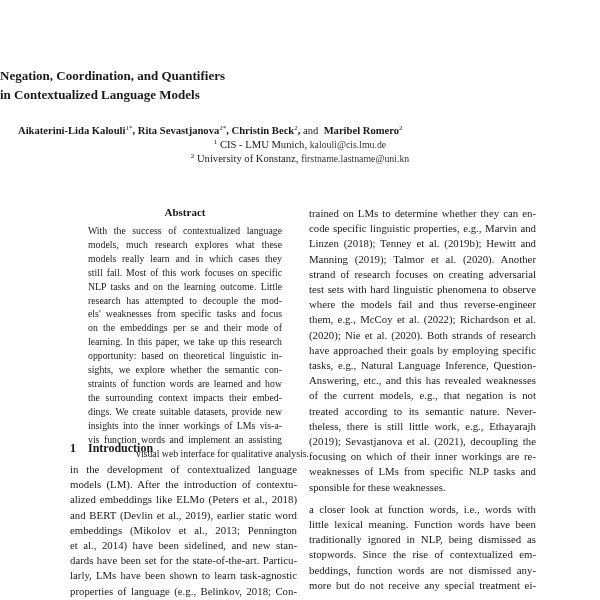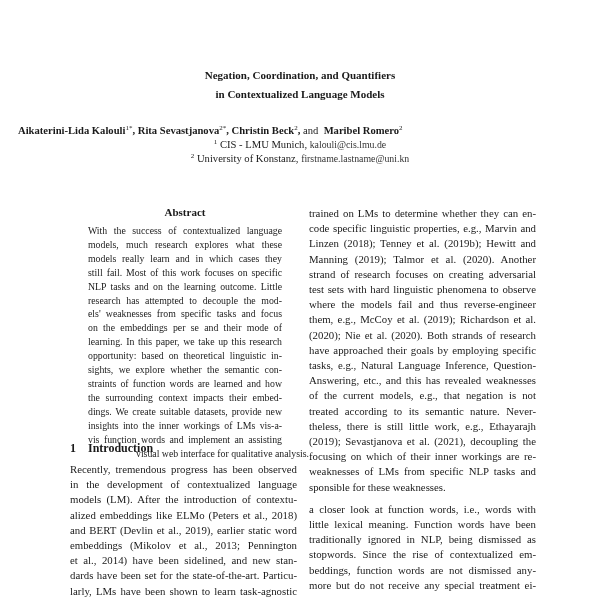--- a/index.html
+++ b/index.html
@@ -1,19 +1,19 @@
 <!DOCTYPE html>
 <html><head>
 <meta charset="utf-8">
 <style>
   html, body { margin: 0; padding: 0; background: #ffffff; }
   body { width: 600px; height: 600px; overflow: hidden; position: relative;
          font-family: "Liberation Serif", "DejaVu Serif", serif; color: #1a1a1a; }
-  .title { position: absolute; left: 0; width: 600px; top: 66px; text-align: center;
-           font-weight: bold; font-size: 11px; line-height: 19px; }
+  .title { position: absolute; left: 0; width: 600px; top: 66px; text-align: left;
+           font-weight: bold; font-size: 13px; line-height: 19px; }
   .authors { position: absolute; left: 18px; width: 600px; top: 122px; text-align: left;
              font-weight: bold; font-size: 10.6px; line-height: 13px; white-space: nowrap; }
   .authors .and { font-weight: normal; }
   .authors sup, .affil sup { font-size: 7px; vertical-align: 4px; font-weight: normal; }
   .affil { position: absolute; left: 0; width: 600px; text-align: center;
            font-size: 10.6px; line-height: 13px; white-space: nowrap; }
   .mono { font-family: Liberation Serif, serif; font-size: 9.8px; color: #333; }
   .abs-head { position: absolute; left: 60px; width: 250px; top: 206px; text-align: center;
               font-weight: bold; font-size: 11px; }
   .abs-body { position: absolute; left: 88px; width: 194px; top: 224px;
@@ -72,42 +72,41 @@
     <span class="ln">dings. We create suitable datasets, provide new</span>
     <span class="ln">insights into the inner workings of LMs vis-a-</span>
     <span class="ln">vis function words and implement an assisting</span>
     <span class="ln last">visual web interface for qualitative analysis.</span>
   </div>
 
 <div class="sec-head">
   <span class="num">1</span><span>Introduction</span>
 </div>
 <div class="col intro" id="intro-body">
-    <span class="ln">Recently, tremendous progress has been observed</span>
     <span class="ln">in the development of contextualized language</span>
     <span class="ln">models (LM). After the introduction of contextu-</span>
     <span class="ln">alized embeddings like ELMo (Peters et al., 2018)</span>
     <span class="ln">and BERT (Devlin et al., 2019), earlier static word</span>
     <span class="ln">embeddings (Mikolov et al., 2013; Pennington</span>
     <span class="ln">et al., 2014) have been sidelined, and new stan-</span>
     <span class="ln">dards have been set for the state-of-the-art. Particu-</span>
     <span class="ln">larly, LMs have been shown to learn task-agnostic</span>
     <span class="ln">properties of language (e.g., Belinkov, 2018; Con-</span>
   </div>
 
 <div class="col right">
   <div id="rc-p1">
       <span class="ln">trained on LMs to determine whether they can en-</span>
       <span class="ln">code specific linguistic properties, e.g., Marvin and</span>
       <span class="ln">Linzen (2018); Tenney et al. (2019b); Hewitt and</span>
       <span class="ln">Manning (2019); Talmor et al. (2020). Another</span>
       <span class="ln">strand of research focuses on creating adversarial</span>
       <span class="ln">test sets with hard linguistic phenomena to observe</span>
       <span class="ln">where the models fail and thus reverse-engineer</span>
-      <span class="ln">them, e.g., McCoy et al. (2019); Richardson et al.</span>
+      <span class="ln">them, e.g., McCoy et al. (2022); Richardson et al.</span>
       <span class="ln">(2020); Nie et al. (2020). Both strands of research</span>
       <span class="ln">have approached their goals by employing specific</span>
       <span class="ln">tasks, e.g., Natural Language Inference, Question-</span>
       <span class="ln">Answering, etc., and this has revealed weaknesses</span>
       <span class="ln">of the current models, e.g., that negation is not</span>
       <span class="ln">treated according to its semantic nature. Never-</span>
       <span class="ln">theless, there is still little work, e.g., Ethayarajh</span>
       <span class="ln">(2019); Sevastjanova et al. (2021), decoupling the</span>
       <span class="ln">focusing on which of their inner workings are re-</span>
       <span class="ln">weaknesses of LMs from specific NLP tasks and</span>

